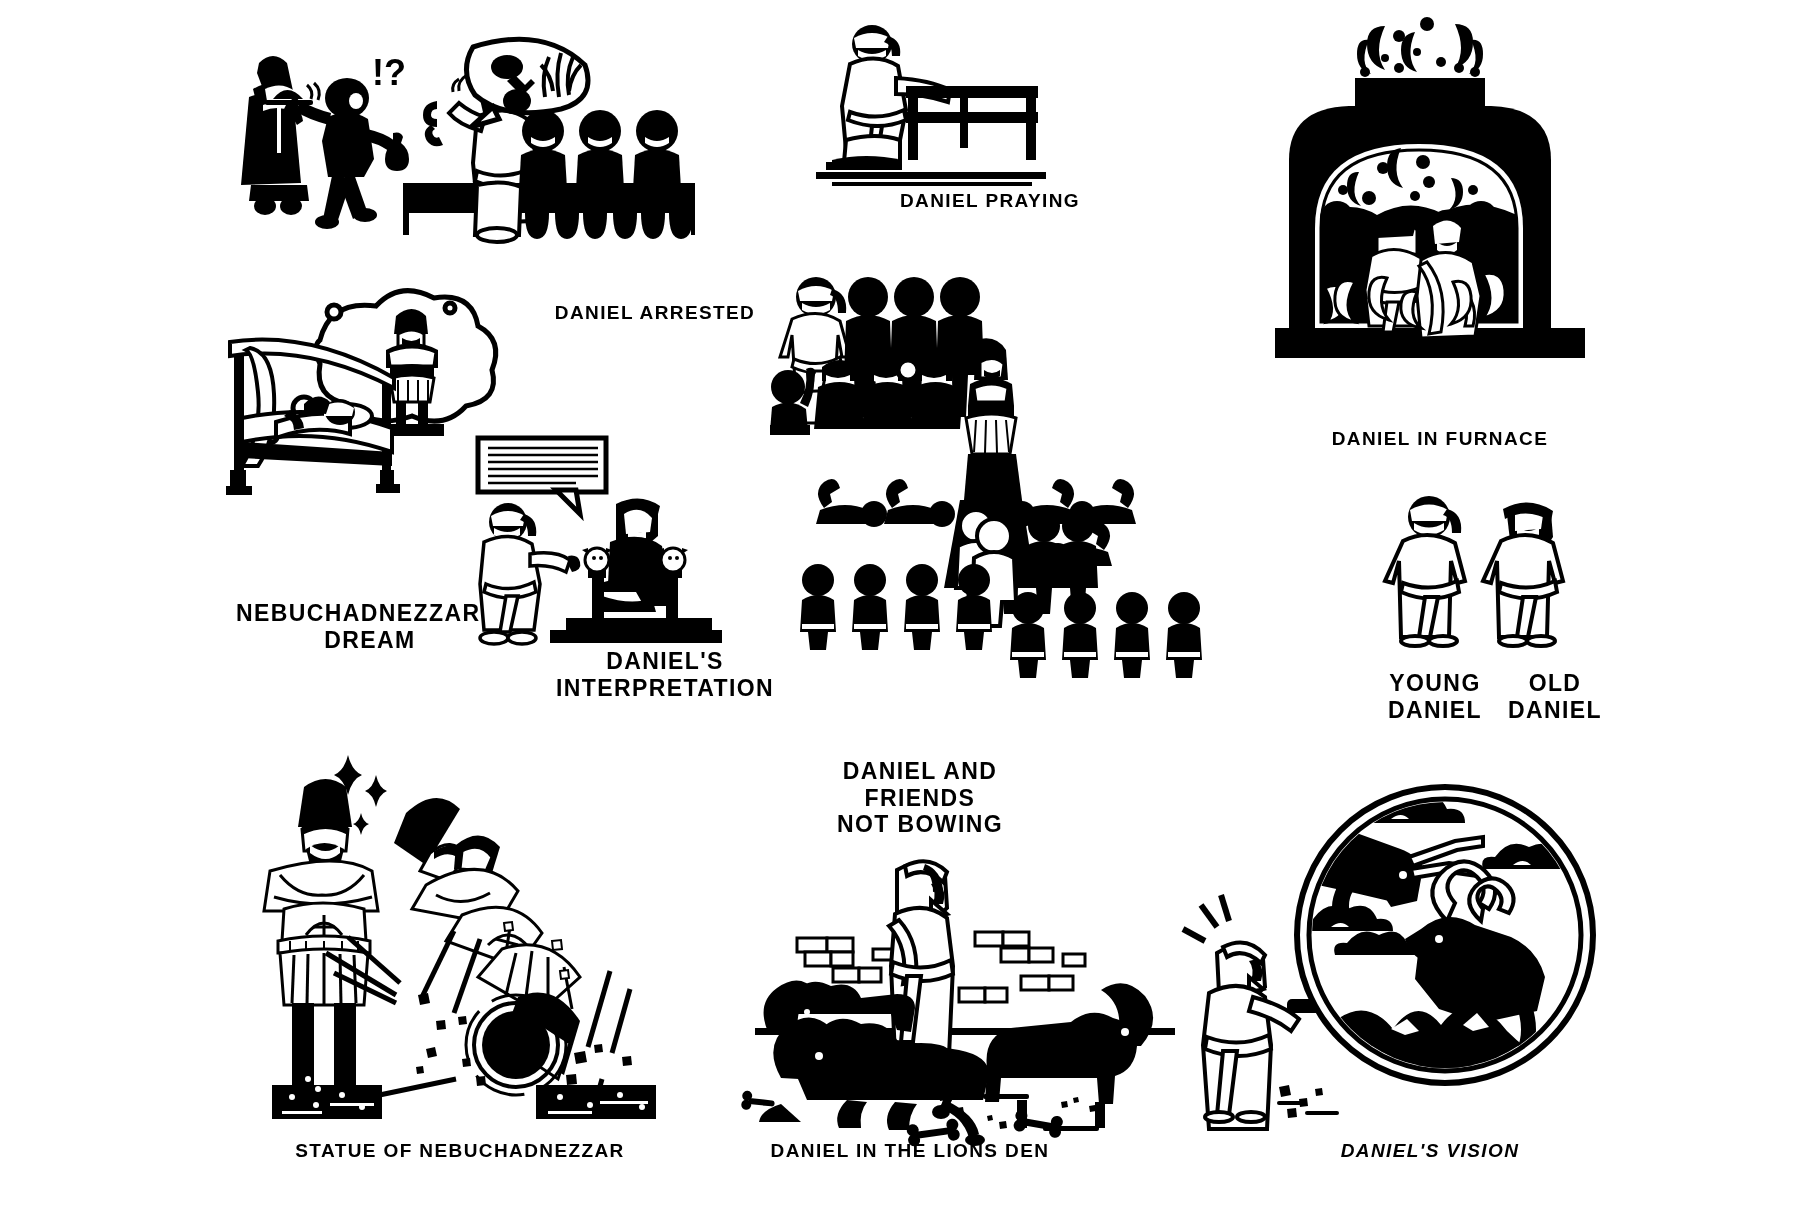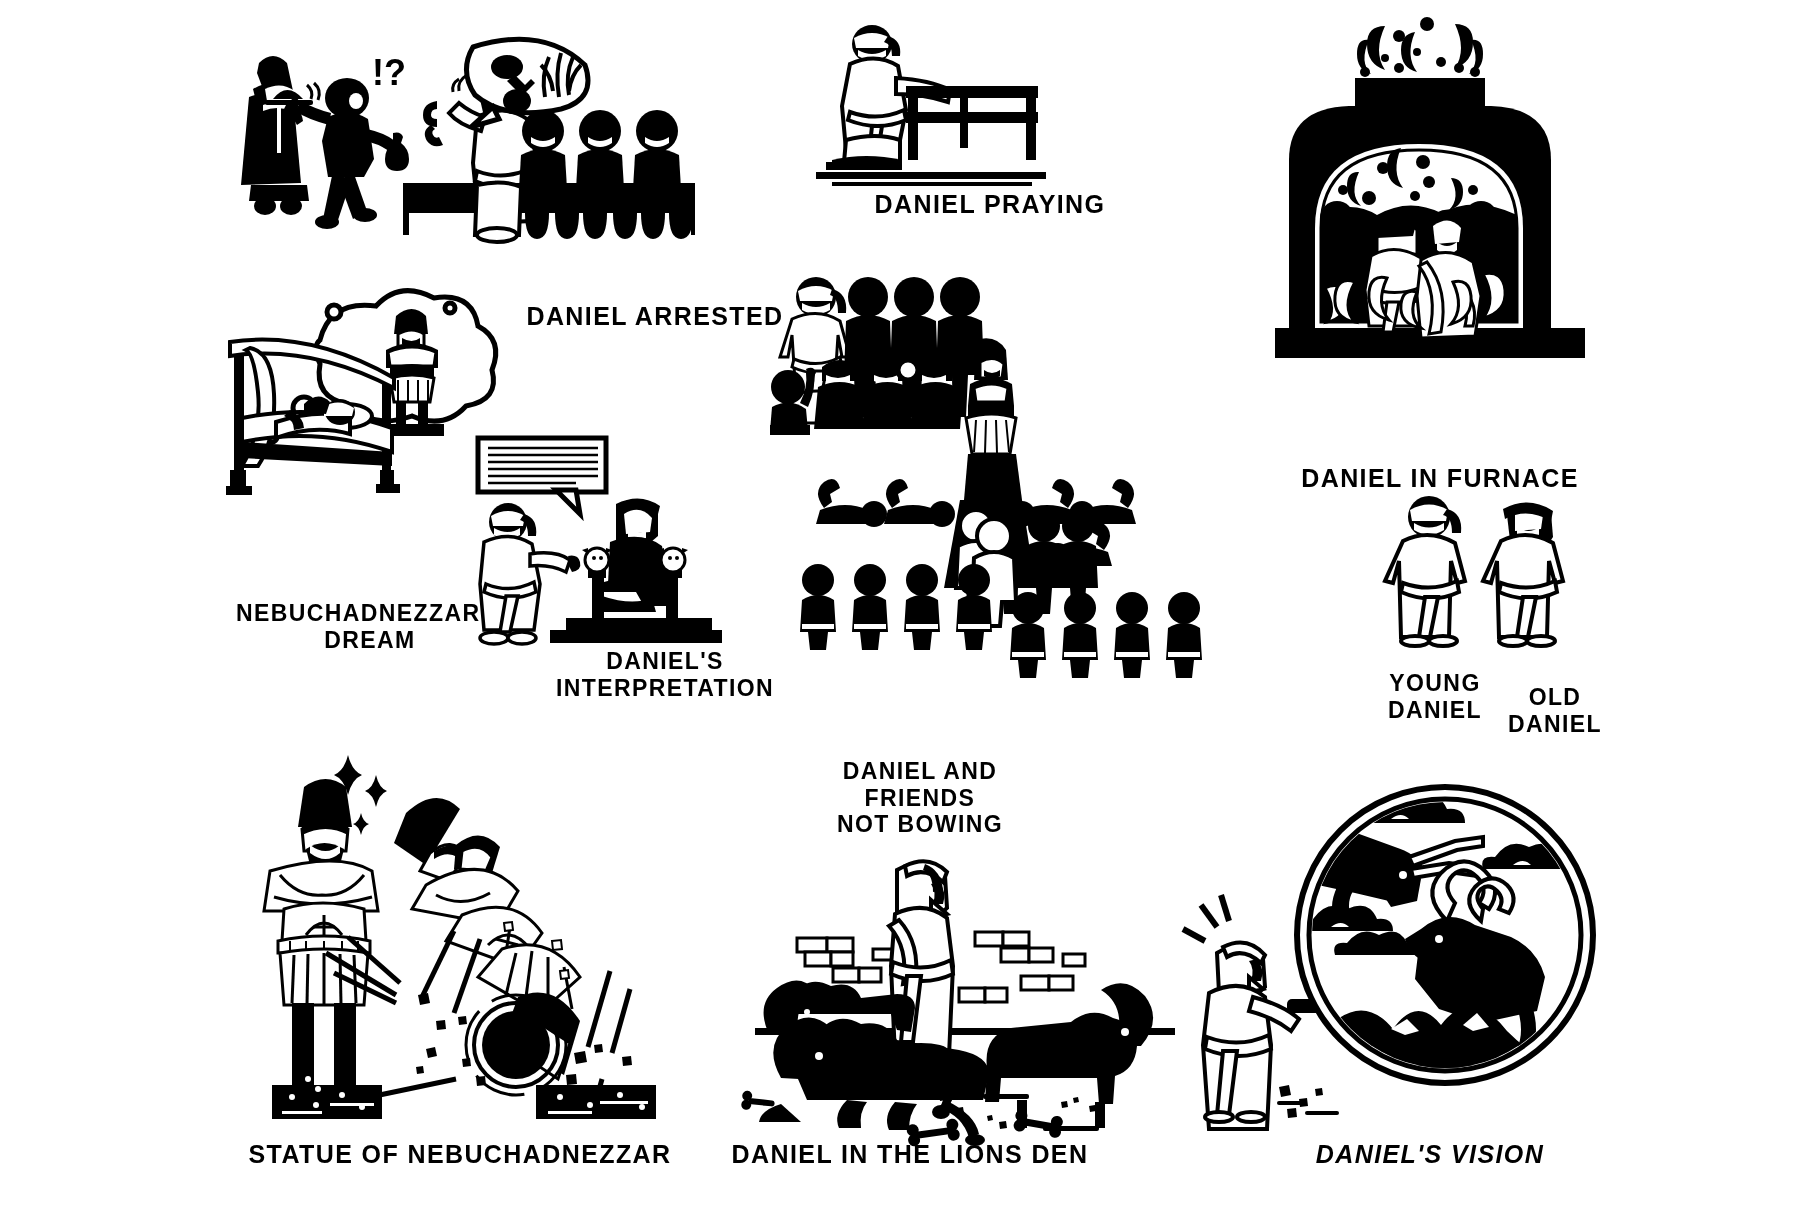--- a/index.html
+++ b/index.html
@@ -16,21 +16,21 @@
     text-align:center;
     font-family:"Liberation Sans","DejaVu Sans",sans-serif;
     font-weight:700;
     letter-spacing:1.4px;
     line-height:1.16;
     color:#000000;
     text-transform:uppercase;
     white-space:pre-line;
     font-stretch:condensed;
   }
-  .cap-26{font-size:25px;}
+  .cap-26{font-size:19px;}
   .cap-24{font-size:23px;}
   svg{display:block;overflow:visible;}
 </style>
 </head>
 <body>
 
 <div class="stage">
 
 <div class="scene" style="left:225px;top:45px;width:470px;height:185px;">
 <svg width="470" height="185" viewBox="0 0 470 185">
@@ -263,21 +263,21 @@
       <path d="M50 278 q12 22 2 34 20 -4 18 -24 -2 -18 -20 -10z" fill="#fff" stroke="#000" stroke-width="3"></path>
       <path d="M80 272 q-14 26 0 40 -22 -4 -20 -26 2 -20 20 -14z" fill="#fff" stroke="#000" stroke-width="3"></path>
       <path d="M112 268 q-12 26 2 42 -22 -6 -20 -28 2 -18 18 -14z" fill="#fff" stroke="#000" stroke-width="3"></path>
       <path d="M142 282 q-10 24 4 36 -22 -4 -20 -24 2 -16 16 -12z" fill="#fff" stroke="#000" stroke-width="3"></path>
       <path d="M178 272 q12 26 -2 42 22 -6 20 -28 -2 -18 -18 -14z" fill="#fff" stroke="#000" stroke-width="3"></path>
       <path d="M208 264 q14 26 0 44 24 -6 22 -28 -2 -20 -22 -16z" fill="#fff" stroke="#000" stroke-width="3"></path>
     </g>
   </g>
 </svg>
 </div>
-<div class="caption cap-26" style="left:1290px;top:464px;width:300px;">DANIEL IN FURNACE</div>
+<div class="caption cap-26" style="left:1290px;top:428px;width:300px;">DANIEL IN FURNACE</div>
 
 <div class="scene" style="left:770px;top:275px;width:250px;height:170px;">
 <svg width="250" height="170" viewBox="0 0 250 170">
   <g fill="#000">
 
     <g>
       <ellipse cx="46" cy="22" rx="20" ry="20"></ellipse>
       <path d="M28 16 q18 -10 36 0 l-2 10 -32 0z" fill="#fff"></path>
       <path d="M32 28 q14 8 28 0 l0 7 q-14 8 -28 0z" fill="#fff"></path>
       <path d="M62 14 q16 4 14 24 l-8 0 q0 -16 -8 -18z"></path>
@@ -618,21 +618,21 @@
       <path d="M10 88 q28 10 54 -2 l2 11 q-28 13 -58 0z" fill="#fff" stroke="#000" stroke-width="4"></path>
       <path d="M32 102 l-6 40 11 0 8 -40z" fill="#fff" stroke="#000" stroke-width="4"></path>
       <ellipse cx="22" cy="146" rx="14" ry="5" fill="#fff" stroke="#000" stroke-width="4"></ellipse>
       <ellipse cx="50" cy="146" rx="14" ry="5" fill="#fff" stroke="#000" stroke-width="4"></ellipse>
     </g>
   </g>
 </svg>
 </div>
 <div class="caption cap-24" style="left:1370px;top:670px;width:130px;">YOUNG
 DANIEL</div>
-<div class="caption cap-24" style="left:1490px;top:670px;width:130px;margin-top:14px;">OLD
+<div class="caption cap-24" style="left:1490px;top:670px;width:130px;">OLD
 DANIEL</div>
 
 <div class="scene" style="left:230px;top:745px;width:420px;height:385px;">
 <svg width="420" height="385" viewBox="0 0 420 385">
   <g fill="#000">
 
     <g>
       <path d="M118 10 q4 16 14 20 -10 4 -14 20 -4 -16 -14 -20 10 -4 14 -20z"></path>
       <path d="M146 30 q3 13 11 16 -8 3 -11 16 -3 -13 -11 -16 8 -3 11 -16z"></path>
       <path d="M131 68 q2 9 8 11 -6 2 -8 11 -2 -9 -8 -11 6 -2 8 -11z"></path>

